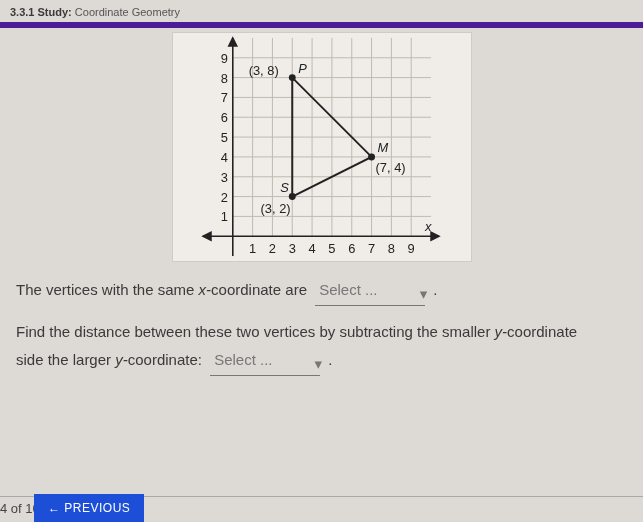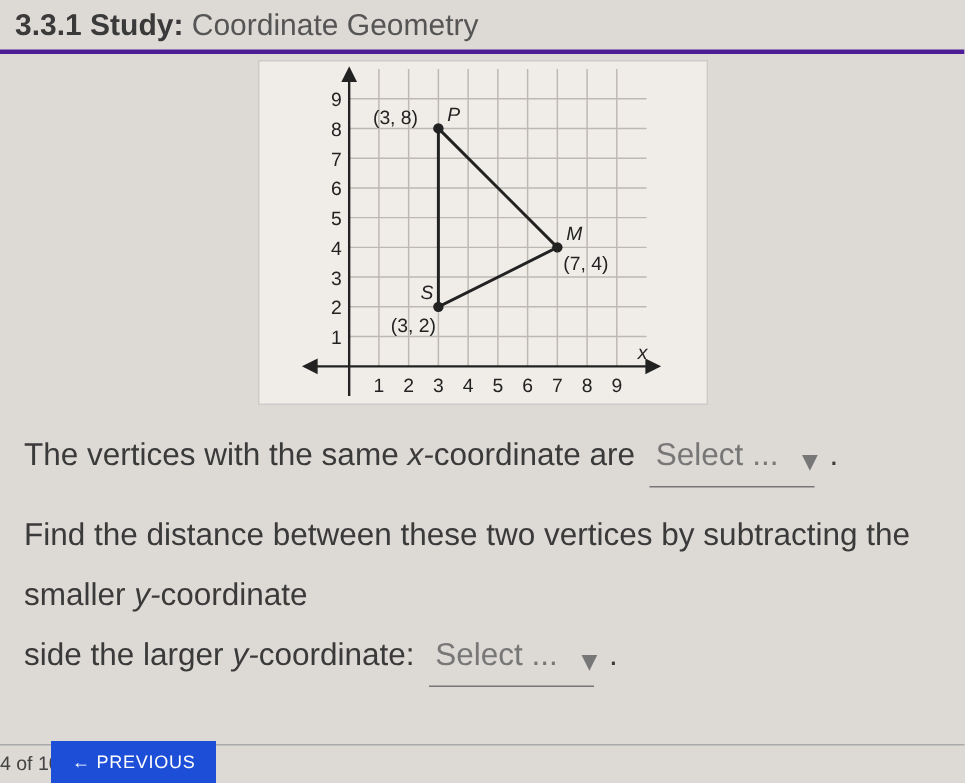--- a/index.html
+++ b/index.html
@@ -1,23 +1,23 @@
 <!DOCTYPE html>
 <html><head>
 <meta charset="utf-8">
 <style>
   *{box-sizing:border-box;margin:0;padding:0}
   body{width:643px;height:522px;background:#ddd9d4;font-family:Arial,Helvetica,sans-serif;color:#3a3a3a;overflow:hidden}
-  .header{padding:6px 10px 4px;border-bottom:3px solid #4c1d95;font-size:20px}
+  .header{padding:6px 10px 4px;border-bottom:6px solid #4c1d95;font-size:11px}
   .header .num{font-weight:700}
   .header .study{font-weight:700}
   .header .title{font-weight:400;color:#555}
   .graph-area{display:flex;justify-content:center;padding:4px 0 6px}
   .graph{background:#f0ede8;border:1px solid #ccc}
-  .body{padding:8px 16px;font-size:21px;line-height:1.9}
+  .body{padding:8px 16px;font-size:15px;line-height:1.9}
   .line{margin-bottom:12px}
   .select{display:inline-block;min-width:110px;border-bottom:1px solid #777;color:#777;padding:0 4px;position:relative;margin:0 4px}
   .select .caret{position:absolute;right:-2px;top:4px}
   .blank{display:inline-block;width:70px;border-bottom:1px solid #777;margin:0 6px}
   .footer{position:absolute;bottom:0;left:0;right:0;height:34px}
   .btn{position:absolute;height:28px;line-height:28px;font-size:12px;color:#fff;background:#1d4ed8;padding:0 14px;letter-spacing:.5px}
   .btn.prev{left:34px;bottom:0}
   .btn.next{right:18px;bottom:6px}
   .pager{position:absolute;left:0;right:0;bottom:6px;text-align:left;font-size:13px;color:#444;border-top:1px solid #aaa;padding-top:4px}
   .axis-label,.tick-label,.point-label{font-family:Arial;fill:#222;font-size:13px}

